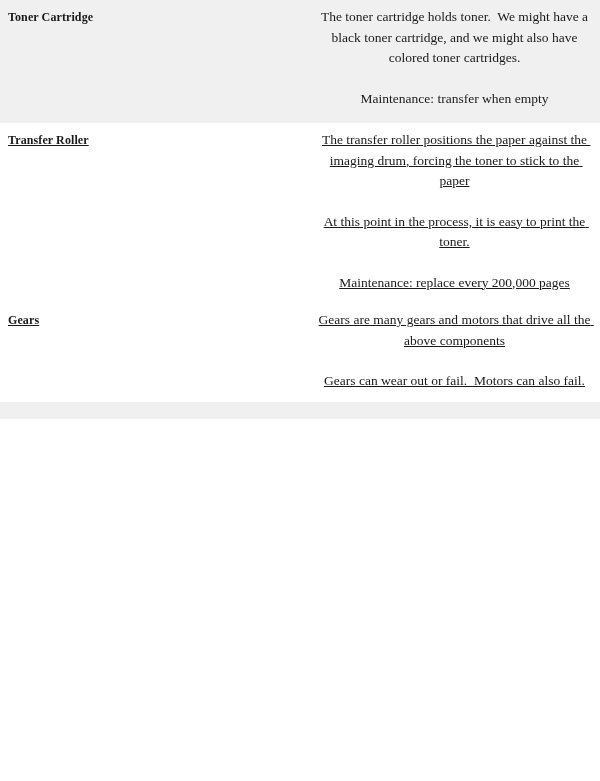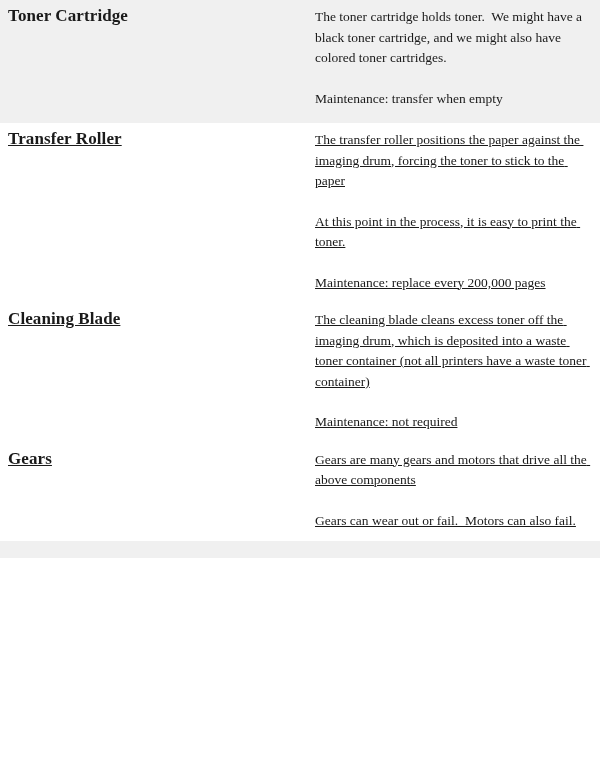--- a/index.html
+++ b/index.html
@@ -36,29 +36,29 @@
     padding: 7px 8px 10px 8px;
     box-sizing: border-box;
   }
   td.col-desc {
     width: 285px;
     padding: 7px 6px 10px 0px;
     box-sizing: border-box;
   }
   .term-label {
     font-weight: bold;
-    font-size: 17px;
+    font-size: 12px;
     line-height: 17px;
     letter-spacing: 0.1px;
   }
   .desc-para {
     font-size: 13.5px;
     line-height: 20.5px;
     margin: 0 0 20px 0;
-    text-align: left;
+    text-align: center;
     white-space: pre-wrap;
   }
   .desc-para:last-child {
     margin-bottom: 0;
   }
   .row-pad-toner   td { padding-bottom: 14px; }
 </style>
 </head>
 <body>
 
@@ -73,27 +73,20 @@
       </tr>
       <tr class="doc-row plain">
         <td class="col-term"><span class="term-label">Transfer Roller</span></td>
         <td class="col-desc">
           <p class="desc-para">The transfer roller positions the paper against the imaging drum, forcing the toner to stick to the paper</p>
           <p class="desc-para">At this point in the process, it is easy to print the toner.</p>
           <p class="desc-para">Maintenance: replace every 200,000 pages</p>
         </td>
       </tr>
       <tr class="doc-row plain">
-        <td class="col-term"><span class="term-label">Cleaning Blade</span></td>
-        <td class="col-desc">
-          <p class="desc-para">The cleaning blade cleans excess toner off the imaging drum, which is deposited into a waste toner container (not all printers have a waste toner container)</p>
-          <p class="desc-para">Maintenance: not required</p>
-        </td>
-      </tr>
-      <tr class="doc-row plain">
         <td class="col-term"><span class="term-label">Gears</span></td>
         <td class="col-desc">
           <p class="desc-para">Gears are many gears and motors that drive all the above components</p>
           <p class="desc-para">Gears can wear out or fail.  Motors can also fail.</p>
         </td>
       </tr>
       <tr class="doc-row shaded">
         <td class="col-term"></td>
         <td class="col-desc"></td>
       </tr>

